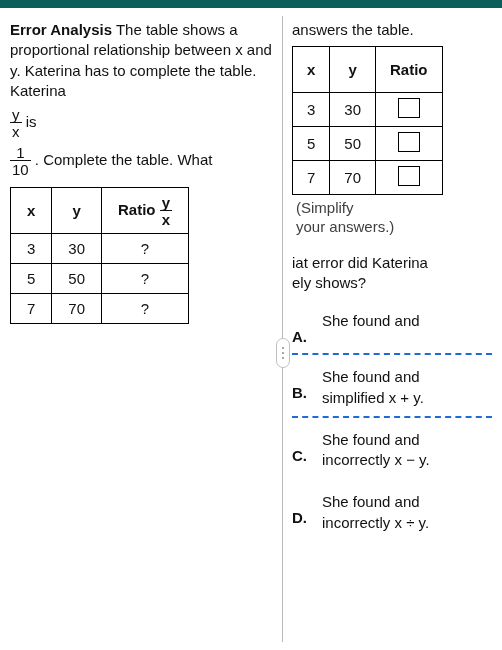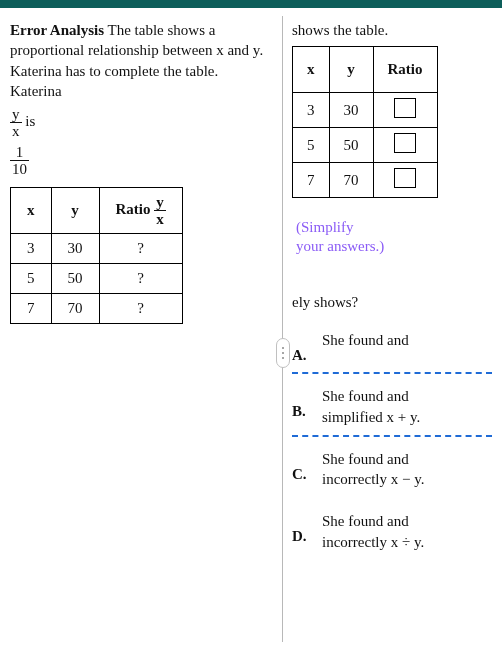--- a/index.html
+++ b/index.html
@@ -14,21 +14,20 @@
     overflow: hidden;
   }
   .topbar {
     height: 8px;
     background: #0d5e5a;
   }
   .page {
     display: flex;
     height: calc(650px - 8px);
     position: relative;
-    font-family: Liberation Serif, serif;
   }
   .col {
     padding: 12px 10px 10px 10px;
   }
   .col-left {
     width: 282px;
     flex: 0 0 282px;
   }
   .col-right {
     flex: 1;
@@ -99,22 +98,22 @@
   }
   .tbl-right { margin-top: 4px; }
   .inputbox {
     display:inline-block;
     width: 22px;
     height: 20px;
     border: 1.5px solid #000;
     background:#fff;
   }
   .simplify {
-    color: #8b5cf6;
-    margin: 20px 0 2px 4px;
+    color: #404040;
+    margin: 4px 0 2px 4px;
     line-height: 1.25;
   }
   .choices {
     margin-top: 18px;
   }
   .choice {
     display: flex;
     align-items: flex-start;
     gap: 10px;
     margin-bottom: 12px;
@@ -158,20 +157,21 @@
         <span class="num">y</span>
         <span class="den">x</span>
       </span>
       <span> is</span>
     </p>
     <p class="para">
       <span class="frac">
         <span class="num">1</span>
         <span class="den">10</span>
       </span>
+      <span>. Complete the table. What</span>
     </p>
 
     <table class="tbl">
       <tbody>
           <tr>
         <th>x</th>
         <th>y</th>
         <th>
           <span>Ratio </span>
           <span class="frac">
@@ -193,21 +193,21 @@
       <tr>
         <td>7</td>
         <td>70</td>
         <td>?</td>
       </tr>
     </tbody>
       </table>
   </div>
 
   <div class="col col-right">
-    <p class="para">shows the table.</p>
+    <p class="para">answers the table.</p>
 
     <table class="tbl tbl-right">
       <tbody>
           <tr>
         <th>x</th>
         <th>y</th>
         <th>Ratio </th>
       </tr>
       <tr>
         <td>3</td>
@@ -226,21 +226,21 @@
       </tr>
     </tbody>
       </table>
 
     <div class="simplify">
       <div>(Simplify</div>
       <div>your answers.)</div>
     </div>
 
     <p class="para" style="margin-top:16px">
-      <br>
+      <span>iat error did Katerina</span><br>
       <span>ely shows?</span>
     </p>
 
     <div class="choices">
 
       <div class="choice selected">
         <div class="letter">A.</div>
         <div class="ctext">
           <span>She found and</span><br>
         </div>

